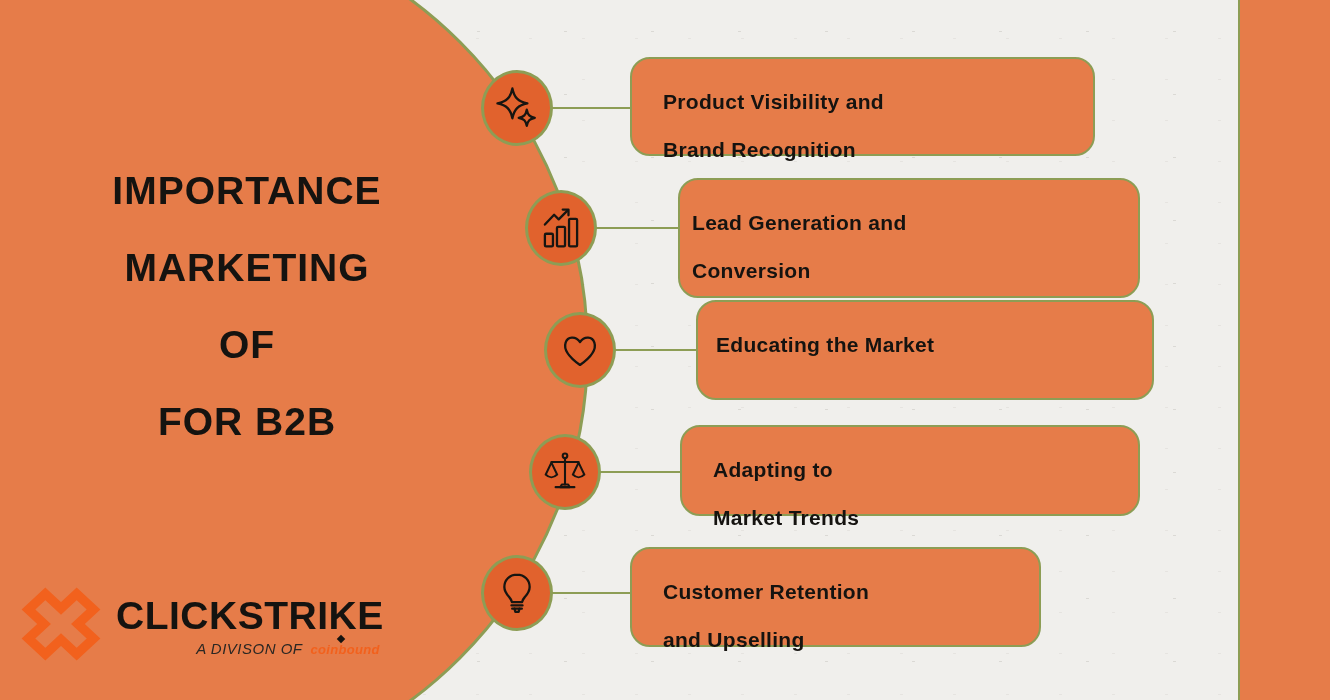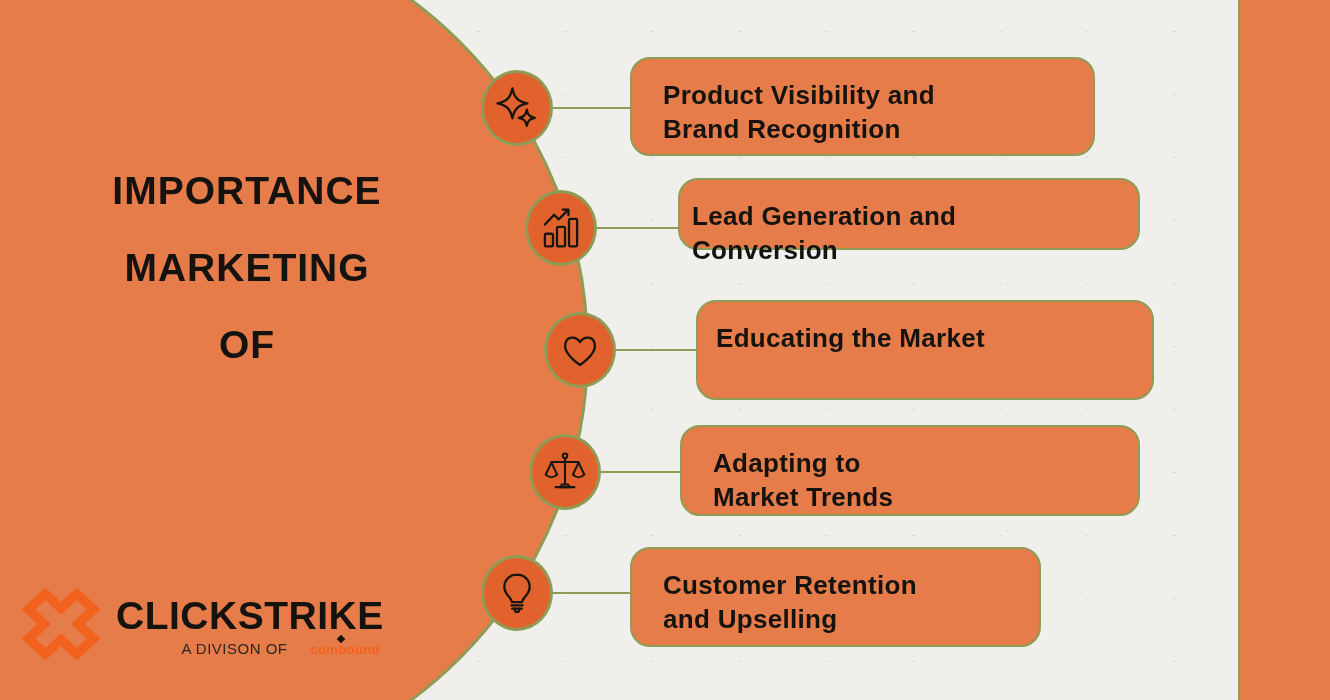--- a/index.html
+++ b/index.html
@@ -69,21 +69,22 @@
   .brand-tagline {
     text-align: right;
     margin-top: 2px;
     padding-right: 4px;
     font-size: 15px;
     color: #2b2723;
     letter-spacing: 0.5px;
     display: flex;
     justify-content: flex-end;
     align-items: flex-end;
-    gap: 23px;
+    gap: 8px;
+    font-style: italic;
   }
   .brand-parent-wrap { position: relative; display: inline-block; }
   .brand-parent {
     font-size: 13px;
     font-weight: bold;
     color: #f2611d;
     letter-spacing: 0.3px;
   }
   .brand-parent-dot {
     position: absolute;
@@ -116,61 +117,62 @@
 
   .pill {
     position: absolute;
     background: #e67c49;
     border: 2px solid #8d9d55;
     border-radius: 20px;
     z-index: 2;
     padding: 19px 20px 0 31px;
   }
   .pill-label {
-    font-size: 26px;
+    font-size: 21px;
     font-weight: bold;
     color: #151310;
-    line-height: 34px;
+    line-height: 48px;
     letter-spacing: 0.3px;
     white-space: pre-line;
   }
 
   
   .circle-1 { left: 481px; top: 70px; }
   .circle-2 { left: 525px; top: 190px; }
   .circle-3 { left: 544px; top: 312px; }
   .circle-4 { left: 529px; top: 434px; }
   .circle-5 { left: 481px; top: 555px; }
 
   .connector-1 { left: 548px; top: 107px; width: 86px; }
   .connector-2 { left: 592px; top: 227px; width: 90px; }
   .connector-3 { left: 611px; top: 349px; width: 89px; }
   .connector-4 { left: 596px; top: 471px; width: 88px; }
   .connector-5 { left: 548px; top: 592px; width: 86px; }
 
   .pill-1 { left: 630px; top: 57px;  width: 465px; height: 99px; }
-  .pill-2 { left: 678px; top: 178px; width: 462px; height: 72px; padding-left: 12px; }
+  .pill-2 { left: 678px; top: 178px; width: 462px; height: 120px; padding-left: 12px; }
   .pill-3 { left: 696px; top: 300px; width: 458px; height: 100px; padding-left: 18px; }
   .pill-4 { left: 680px; top: 425px; width: 460px; height: 91px; }
   .pill-5 { left: 630px; top: 547px; width: 411px; height: 100px; }
 
   .icon-stroke { fill: none; stroke: #171511; stroke-width: 2; stroke-linecap: round; stroke-linejoin: round; }
 </style>
 </head>
 <body>
 
 <div class="canvas">
 
   <div class="hero-circle"></div>
   <div class="side-bar"></div>
 
   <div class="title">
     <div>IMPORTANCE</div>
     <div>MARKETING</div>
     <div>OF</div>
+    <div>FOR B2B</div>
   </div>
 
   <div class="connector connector-1"></div>
   <div class="icon-circle circle-1">
     <span>
       <svg viewBox="0 0 40 40">
         <path class="icon-stroke" d="M16 3 C17.6 11 21 14.4 29 16 C21 17.6 17.6 21 16 29 C14.4 21 11 17.6 3 16 C11 14.4 14.4 11 16 3 Z"></path>
         <path class="icon-stroke" d="M28.5 21.5 C29.4 26.1 31 27.6 35.5 28.5 C31 29.4 29.4 31 28.5 35.5 C27.6 31 26.1 29.4 21.5 28.5 C26.1 27.6 27.6 26.1 28.5 21.5 Z"></path>
       </svg>
     </span>

